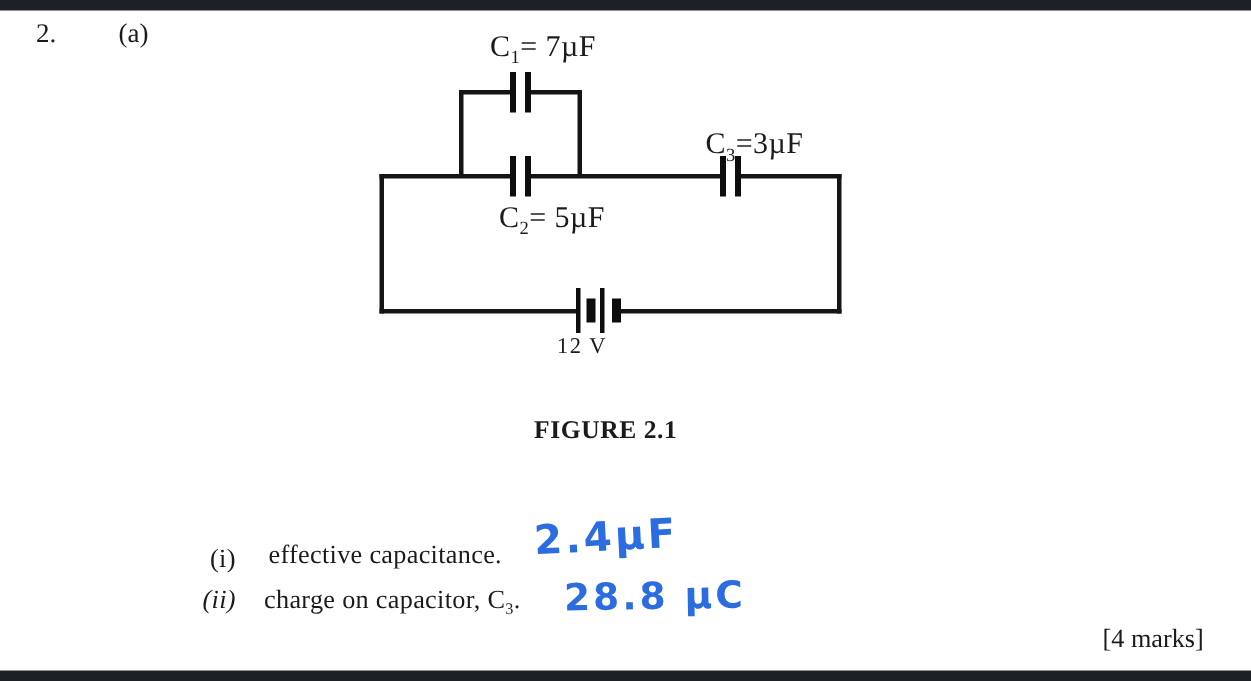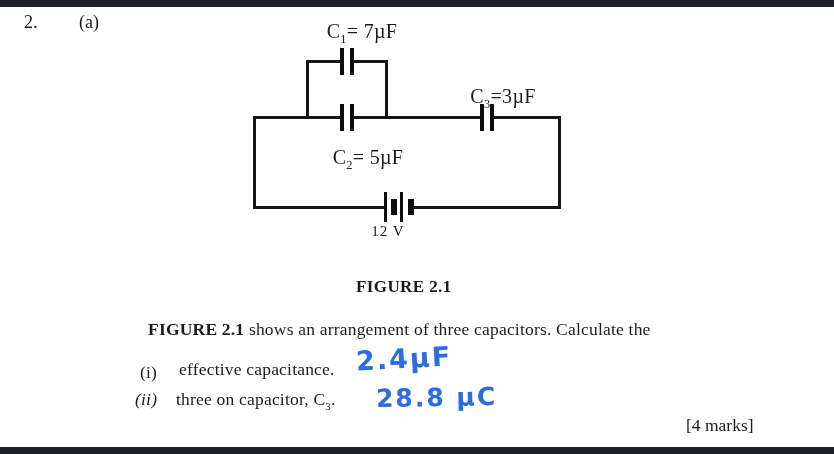--- a/index.html
+++ b/index.html
@@ -55,49 +55,48 @@
 
     <div class="abs">
       <div class="plate" style="left:340px; top:48px; width:4px; height:27px;"></div>
       <div class="plate" style="left:350px; top:48px; width:4px; height:27px;"></div>
       <div class="clabel" style="left:322px; top:20px; width:80px;"><span>C</span><sub>1</sub><span>= 7µF</span></div>
     </div>
 
     <div class="abs">
       <div class="plate" style="left:340px; top:104px; width:4px; height:27px;"></div>
       <div class="plate" style="left:350px; top:104px; width:4px; height:27px;"></div>
-      <div class="clabel" style="left:328px; top:146px; width:80px;"><span>C</span><sub>2</sub><span>= 5µF</span></div>
+      <div class="clabel" style="left:328px; top:134px; width:80px;"><span>C</span><sub>2</sub><span>= 5µF</span></div>
     </div>
 
     <div class="abs">
       <div class="plate" style="left:480px; top:104px; width:4px; height:27px;"></div>
       <div class="plate" style="left:490px; top:104px; width:4px; height:27px;"></div>
       <div class="clabel" style="left:463px; top:85px; width:80px;"><span>C</span><sub>3</sub><span>=3µF</span></div>
     </div>
 
     <div class="abs">
       <div class="plate" style="left:384px; top:192px; width:3px; height:30px;"></div>
       <div class="plate" style="left:391px; top:199px; width:6px; height:16px;"></div>
       <div class="plate" style="left:400px; top:192px; width:3px; height:30px;"></div>
       <div class="plate" style="left:408px; top:199px; width:6px; height:16px;"></div>
       <div class="smalllabel" style="left:358px; top:223px; width:60px;">12 V</div>
     </div>
   </div>
 
   <div class="caption" style="left:356px; top:277px;">FIGURE 2.1</div>
 
-  <div class="textline" style="left:148px; top:319px;"><span class="b">FIGURE 2.1</span><span> shows an arrangement of three capacitors. Calculate the</span></div>
 
   <div class="abs">
     <div class="textline" style="left:140px; top:362px;">(i)</div>
     <div class="textline" style="left:179px; top:359px;">effective capacitance.</div>
     <div class="hand hand1" style="left:356px; top:343px;">2.4µF</div>
   </div>
 
   <div class="abs">
     <div class="textline" style="left:135px; top:389px;font-style:italic;">(ii)</div>
-    <div class="textline" style="left:176px; top:389px;"><span>three on capacitor, C</span><sub>3</sub><span>.</span></div>
+    <div class="textline" style="left:176px; top:389px;"><span>charge on capacitor, C</span><sub>3</sub><span>.</span></div>
     <div class="hand hand2" style="left:376px; top:383px;">28.8 µC</div>
   </div>
 
-  <div class="marks" style="left:686px; top:415px;">[4 marks]</div>
+  <div class="marks" style="left:735px; top:415px;">[4 marks]</div>
 
 </div>
 
 </body></html>

